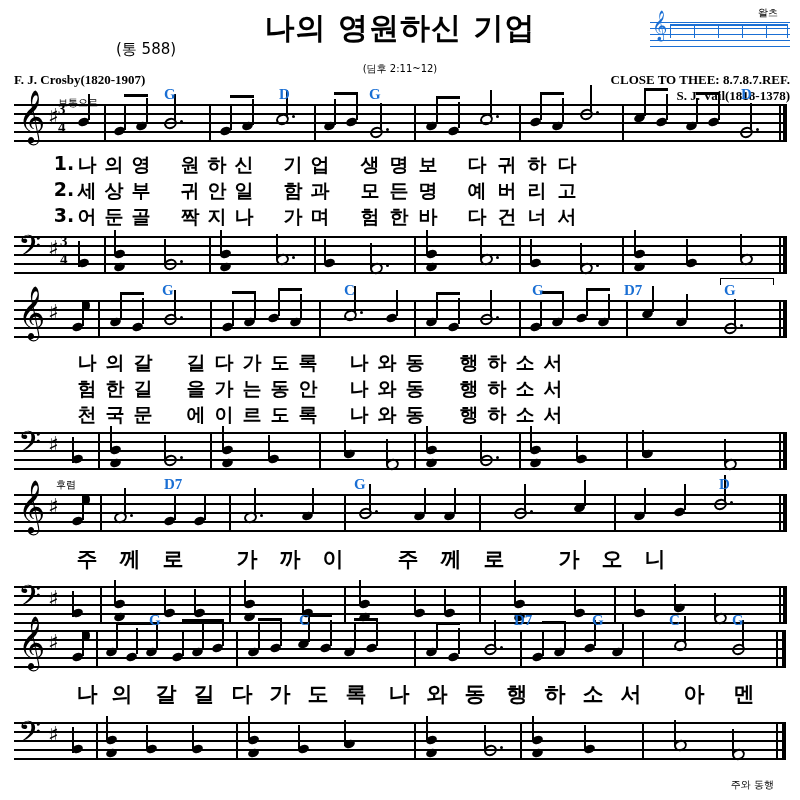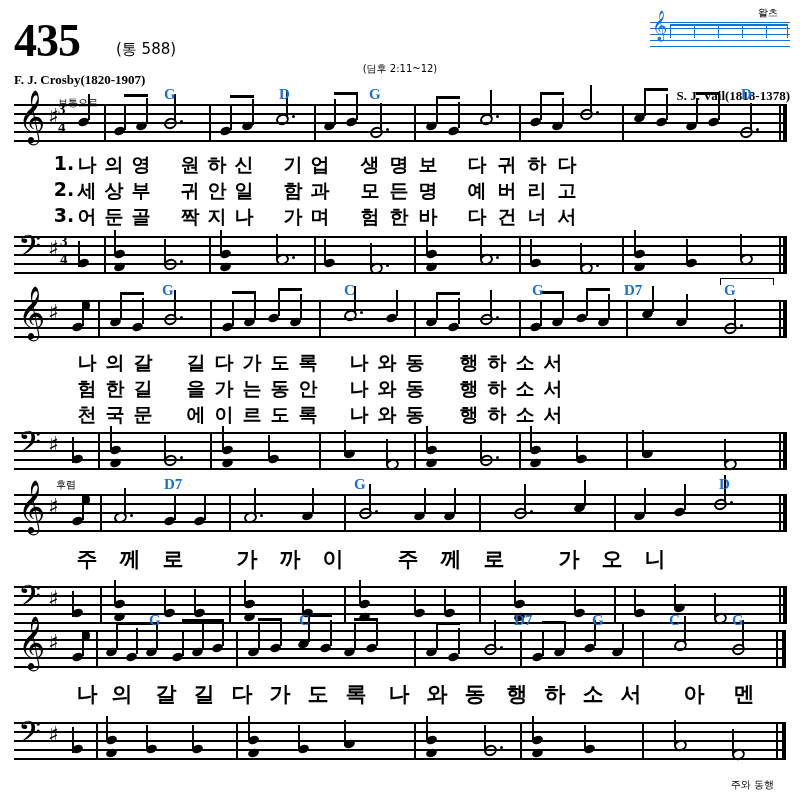--- a/index.html
+++ b/index.html
@@ -262,24 +262,25 @@
     left: 0; width: 100%;
     height: 1.2px;
     background: #1a6fd4;
   }
 </style>
 </head>
 <body>
 
 <div class="page">
 
-  <div class="hymn-number">435</div>
   <div class="hymn-number-alt">(통 588)</div>
+  <div class="title">나의 영원하신 기업</div>
   <div class="subtitle-2">(딤후 2:11~12)</div>
   <div class="author-left">F. J. Crosby(1820-1907)</div>
+  <div class="meta-right-1">CLOSE TO THEE: 8.7.8.7.REF.</div>
   <div class="meta-right-2">S. J. Vail(1818-1378)</div>
   <div class="waltz-label">왈츠</div>
   <div class="tempo-label">보통으로</div>
   <div class="refrain-label">후렴</div>
   <div class="footer-note">주와 동행</div>
 
   <div class="mini-staff">
     <div class="mline" style="top:4px"></div>
     <div class="mline" style="top:10px"></div>
     <div class="mline" style="top:16px"></div>

